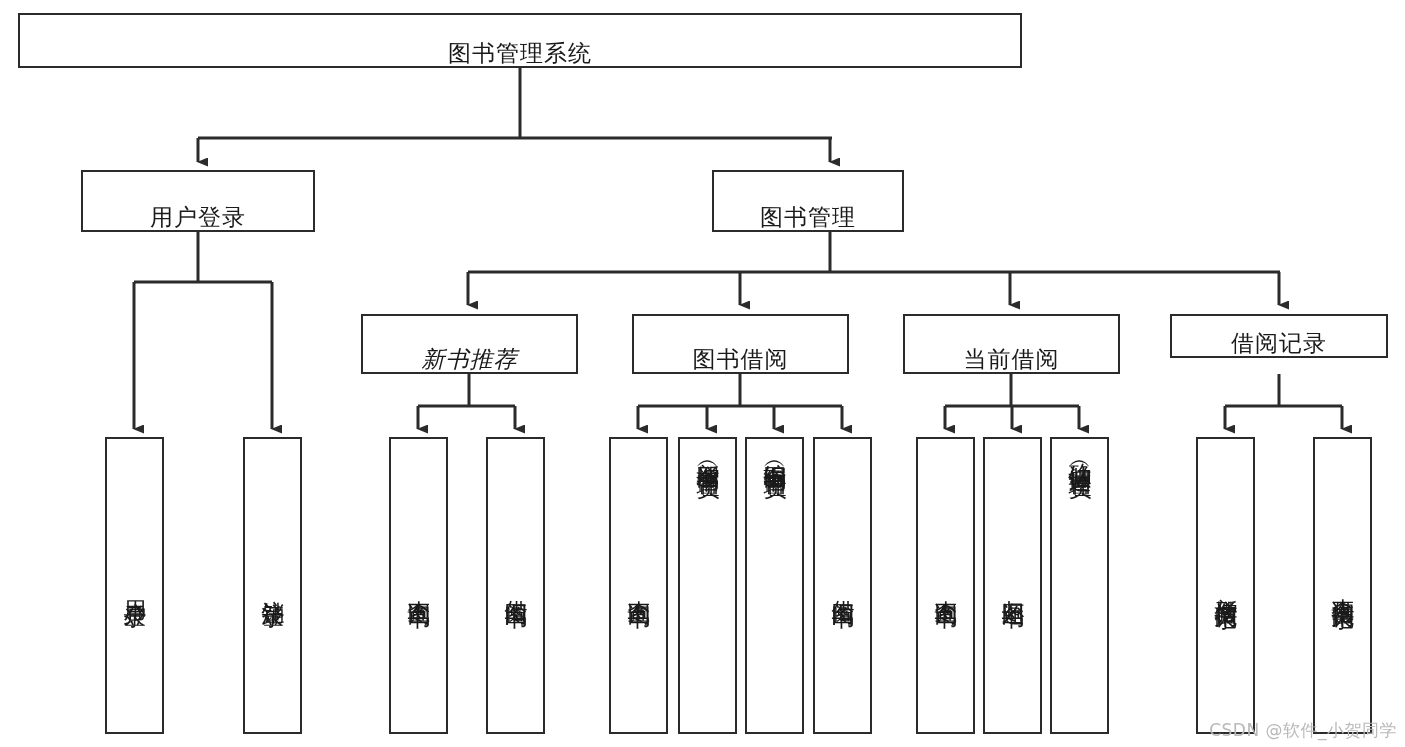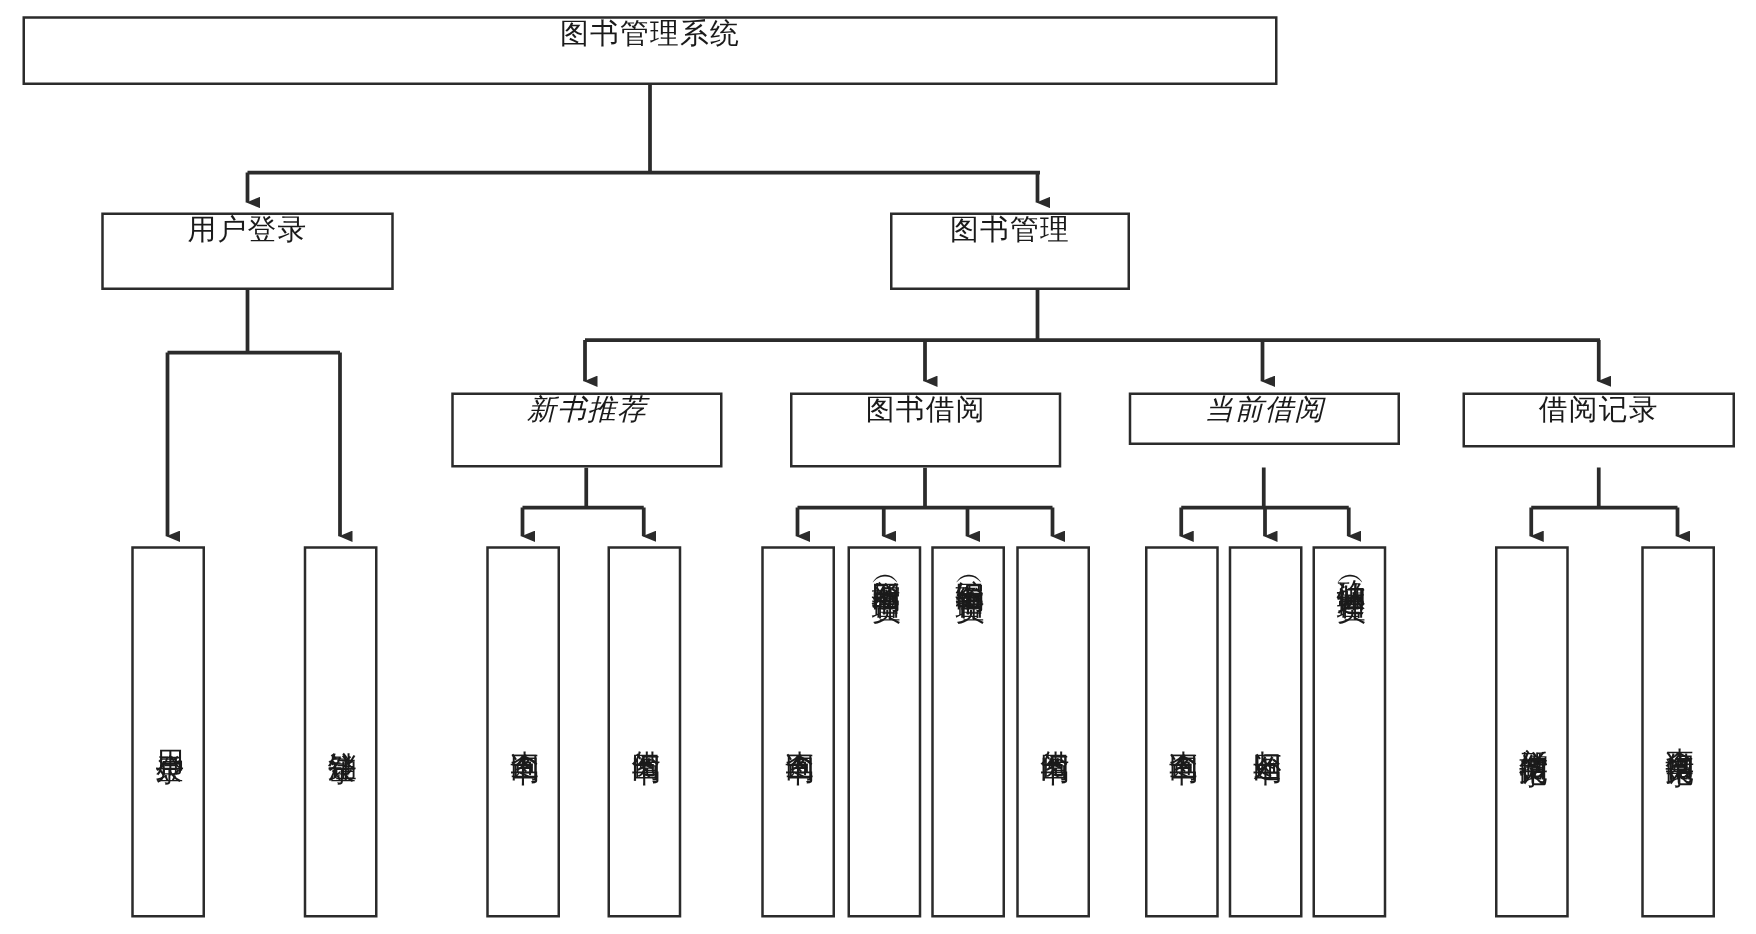--- a/index.html
+++ b/index.html
@@ -25,21 +25,21 @@
     width: 1405px;
     height: 747px;
     pointer-events: none;
   }
   .node {
     position: absolute;
     box-sizing: border-box;
     background: #ffffff;
     border: 2px solid #2b2b2b;
     display: flex;
-    align-items: flex-start;
+    align-items: flex-end;
     justify-content: center;
     color: #1a1a1a;
   }
   .node-h {
     font-size: 23px;
     line-height: 1.1;
     letter-spacing: 1px;
     white-space: nowrap;
   }
   .node-v {
@@ -136,21 +136,21 @@
   <div class="node node-h" style="left:712px; top:170px; width:192px; height:62px;">
     <span>图书管理</span>
   </div>
 
   <div class="node node-h" style="left:361px; top:314px; width:217px; height:60px;font-style:italic;">
     <span>新书推荐</span>
   </div>
   <div class="node node-h" style="left:632px; top:314px; width:217px; height:60px;">
     <span>图书借阅</span>
   </div>
-  <div class="node node-h" style="left:903px; top:314px; width:217px; height:42px;font-style:italic;">
+  <div class="node node-h" style="left:903px; top:314px; width:217px; height:60px;">
     <span>当前借阅</span>
   </div>
   <div class="node node-h" style="left:1170px; top:314px; width:218px; height:44px;">
     <span>借阅记录</span>
   </div>
 
   <div class="node node-v mid" style="left:105px; top:437px; width:59px; height:297px;">
     <span class="vtext">用户登录</span>
   </div>
   <div class="node node-v mid" style="left:243px; top:437px; width:59px; height:297px;">
@@ -187,13 +187,14 @@
     <span class="vtext">确认归还（管理员）</span>
   </div>
 
   <div class="node node-v mid" style="left:1196px; top:437px; width:59px; height:297px;">
     <span class="vtext">新增借阅记录</span>
   </div>
   <div class="node node-v mid" style="left:1313px; top:437px; width:59px; height:297px;">
     <span class="vtext">查询借阅记录</span>
   </div>
 
+  <div id="watermark">CSDN @软件_小贺同学</div>
 </div>
 
 </body></html>

